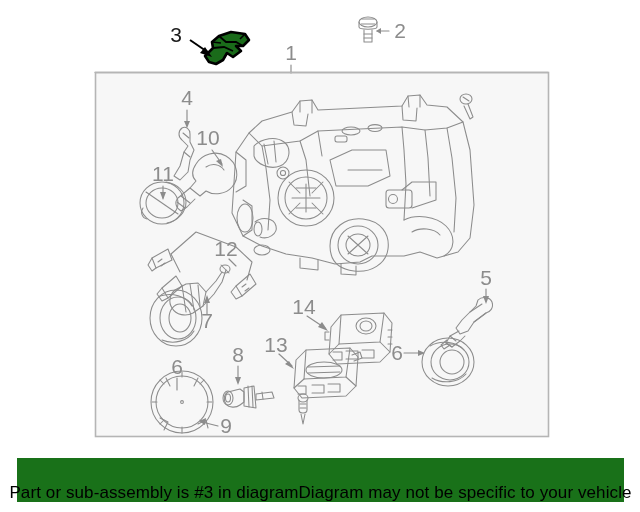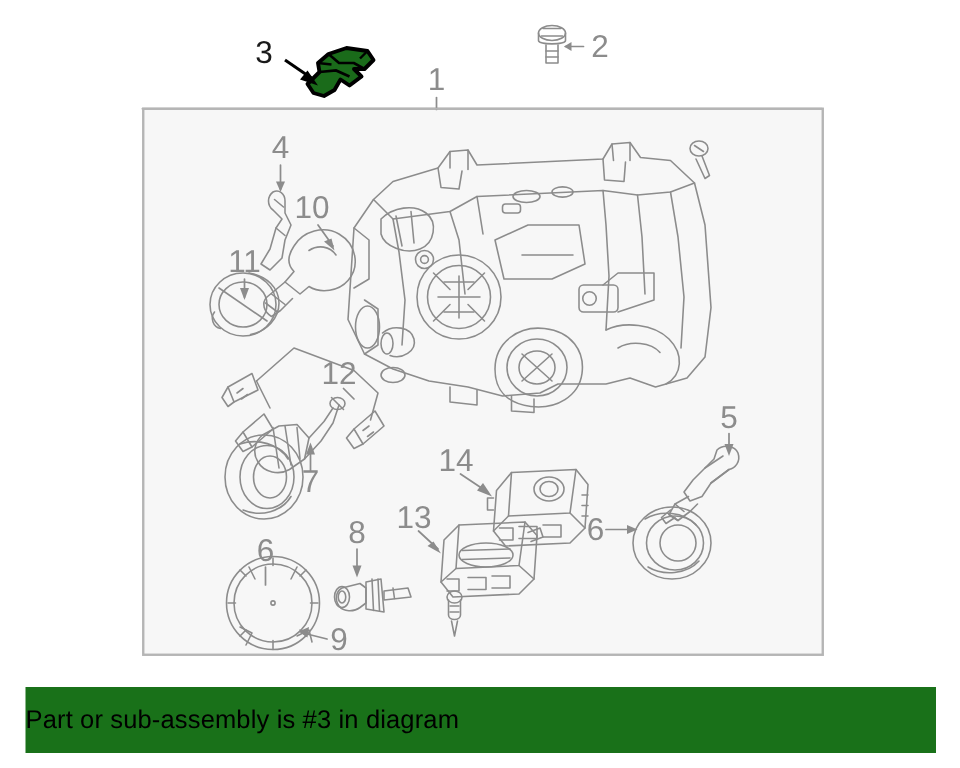--- a/index.html
+++ b/index.html
@@ -31,22 +31,22 @@
 
   
   .banner {
     position: absolute;
     left: 17px;
     top: 458px;
     width: 607px;
     height: 44px;
     background: #197119;
     display: flex;
-    flex-direction: column;
-    align-items: flex-start;
+    flex-direction: row;
+    align-items: flex-end;
     justify-content: center;
     line-height: 1.05;
   }
   .banner-line {
     color: #000000;
     font-family: "Liberation Sans", sans-serif;
     font-size: 17px;
     letter-spacing: 0.1px;
     white-space: nowrap;
   }
@@ -359,15 +359,16 @@
       <text class="callout" x="208" y="145" text-anchor="middle">10</text>
       <text class="callout" x="163" y="181" text-anchor="middle">11</text>
       <text class="callout" x="226" y="256" text-anchor="middle">12</text>
       <text class="callout" x="276" y="352" text-anchor="middle">13</text>
       <text class="callout" x="304" y="314" text-anchor="middle">14</text>
     </g>
   </svg>
 
   <div class="banner">
     <div class="banner-line">Part or sub-assembly is #3 in diagram</div>
+    <div class="banner-line">Diagram may not be specific to your vehicle</div>
   </div>
 
 </div>
 
 </body></html>

